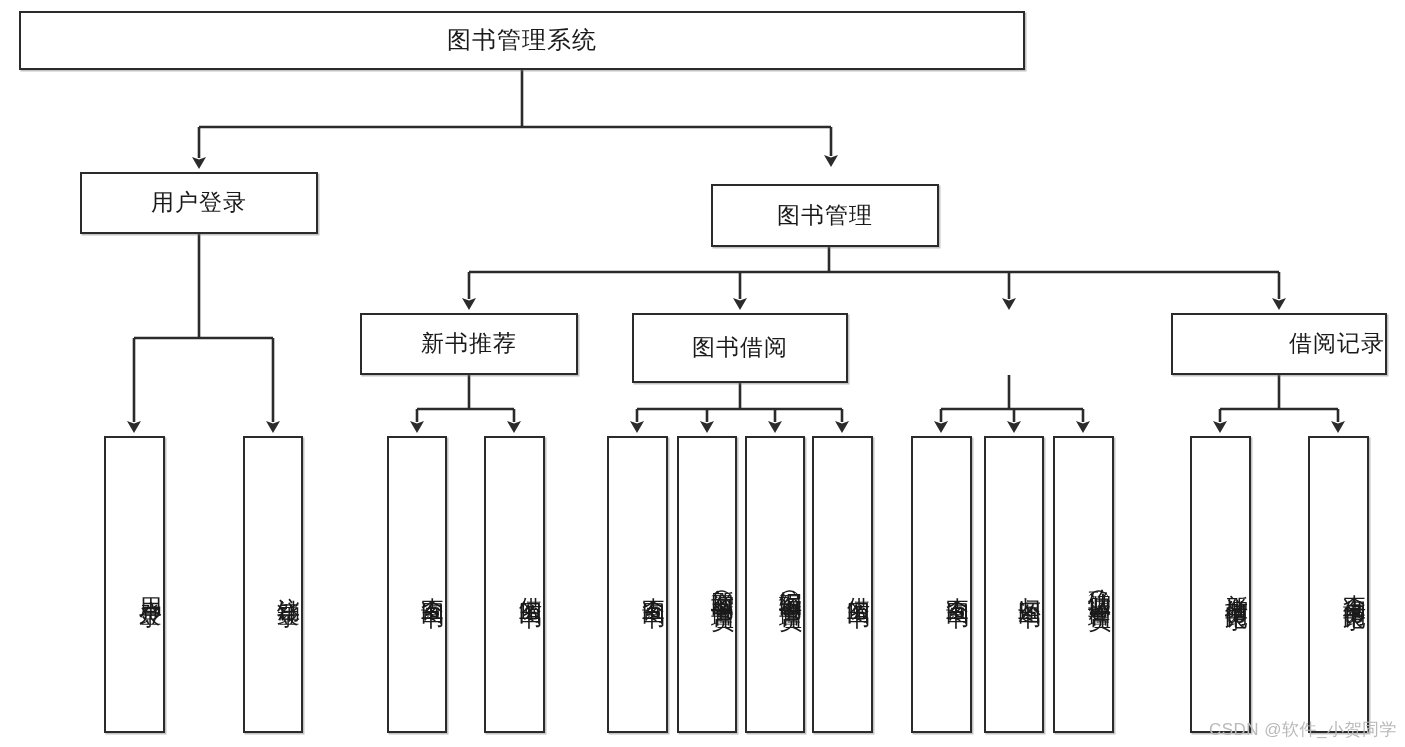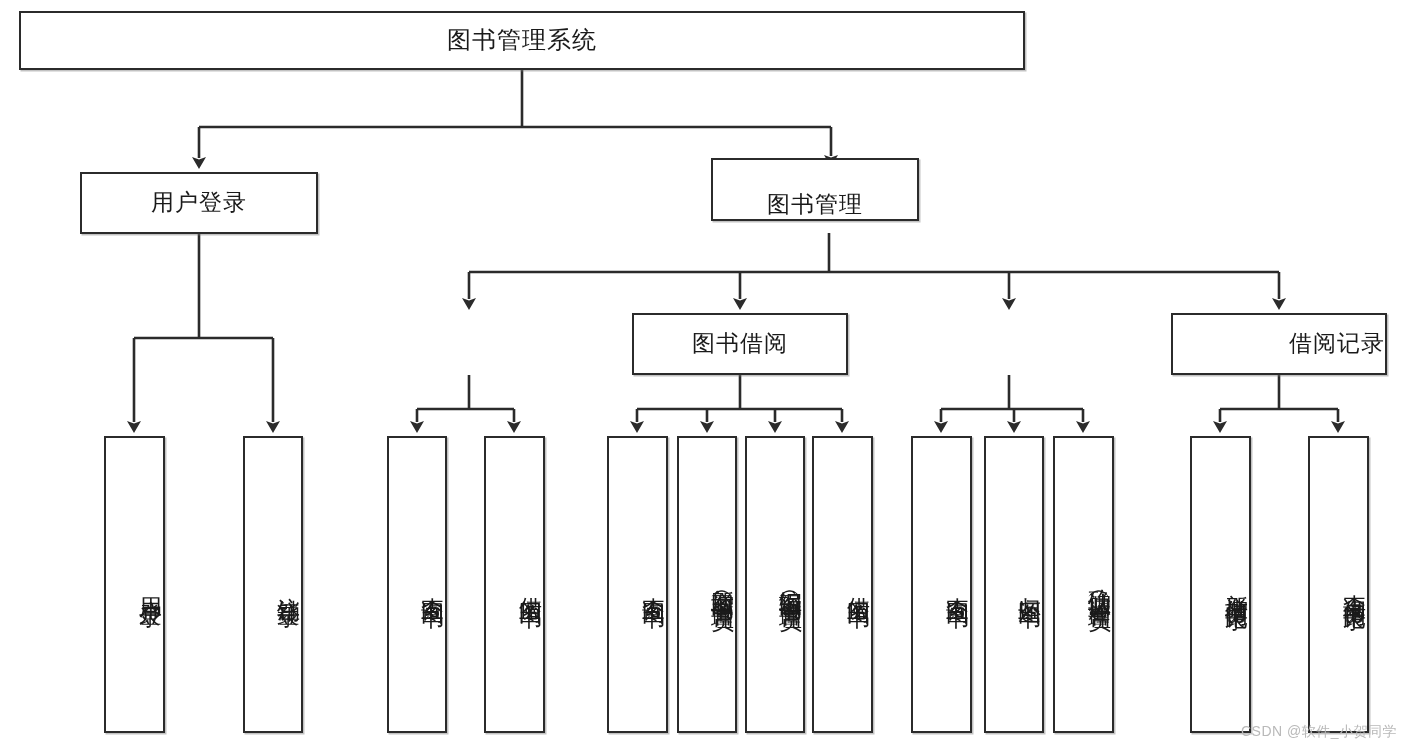--- a/index.html
+++ b/index.html
@@ -58,21 +58,21 @@
     text-orientation: upright;
     display: block;
   }
   .node.title {
     font-size: 24px;
   }
   #watermark {
     position: absolute;
     right: 8px;
     bottom: 6px;
-    font-size: 14px;
+    font-size: 17px;
     color: #b9b9b9;
     letter-spacing: 0.5px;
     white-space: nowrap;
   }
 </style>
 </head>
 <body>
 
 <div id="canvas">
 
@@ -126,25 +126,28 @@
     </g>
   </svg>
 
   <div class="node horiz title" style="left:19px; top:11px; width:1006px; height:59px;">
     <span>图书管理系统</span>
   </div>
 
   <div class="node horiz" style="left:80px; top:172px; width:238px; height:62px;">
     <span>用户登录</span>
   </div>
-  <div class="node horiz" style="left:711px; top:158px; width:208px; height:63px;align-items:flex-end;">
+  <div class="node horiz" style="left:711px; top:184px; width:228px; height:63px;">
     <span>图书管理</span>
   </div>
 
-  <div class="node horiz" style="left:632px; top:313px; width:216px; height:62px;">
+  <div class="node horiz" style="left:360px; top:313px; width:218px; height:62px;">
+    <span>新书推荐</span>
+  </div>
+  <div class="node horiz" style="left:632px; top:313px; width:216px; height:70px;">
     <span>图书借阅</span>
   </div>
   <div class="node horiz" style="left:1171px; top:313px; width:216px; height:62px;justify-content:flex-end;">
     <span>借阅记录</span>
   </div>
 
   <div class="node vert" style="left:104px; top:436px; width:61px; height:297px;">
     <span class="vlabel">用户登录</span>
   </div>
   <div class="node vert" style="left:243px; top:436px; width:60px; height:297px;">

